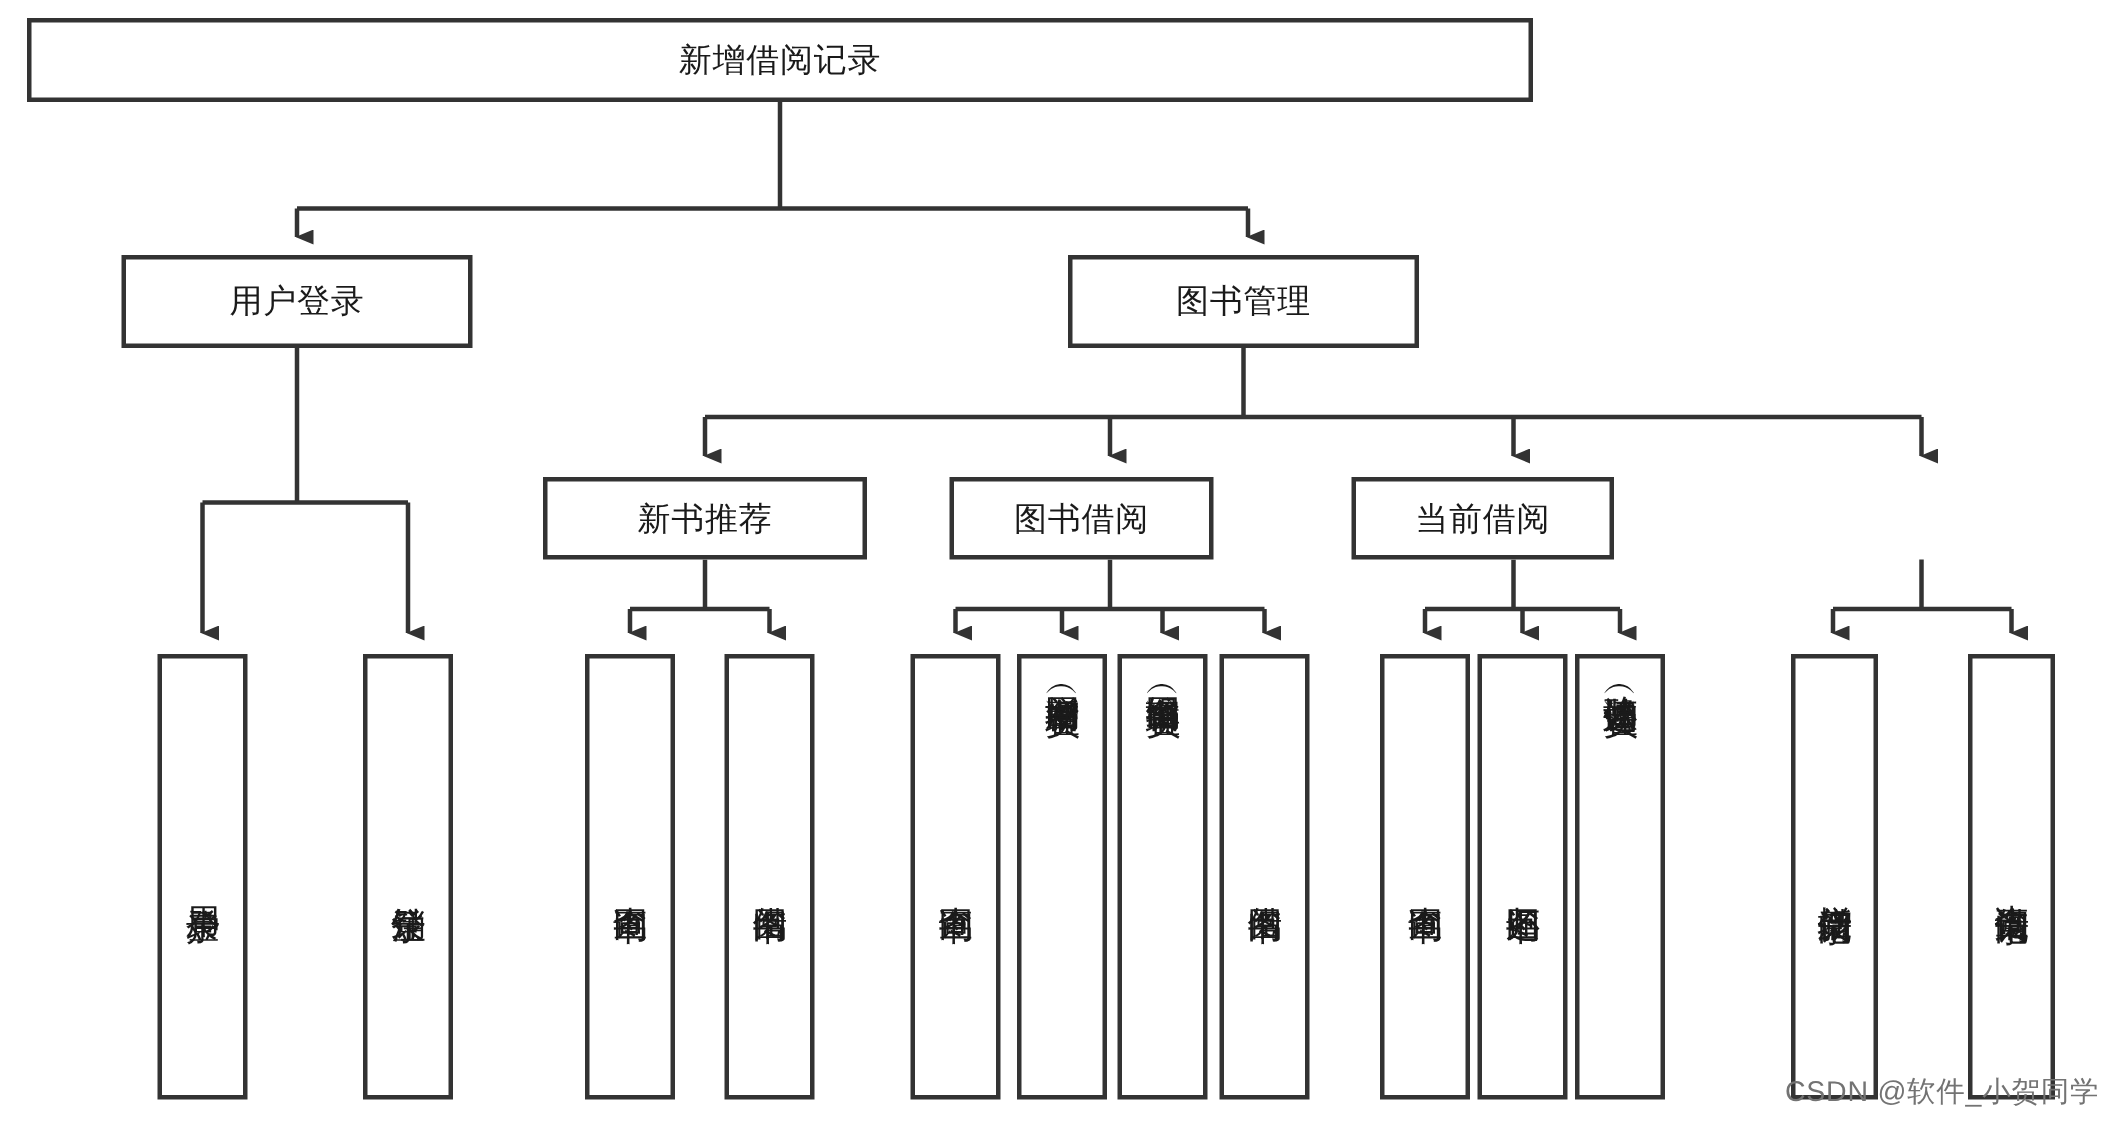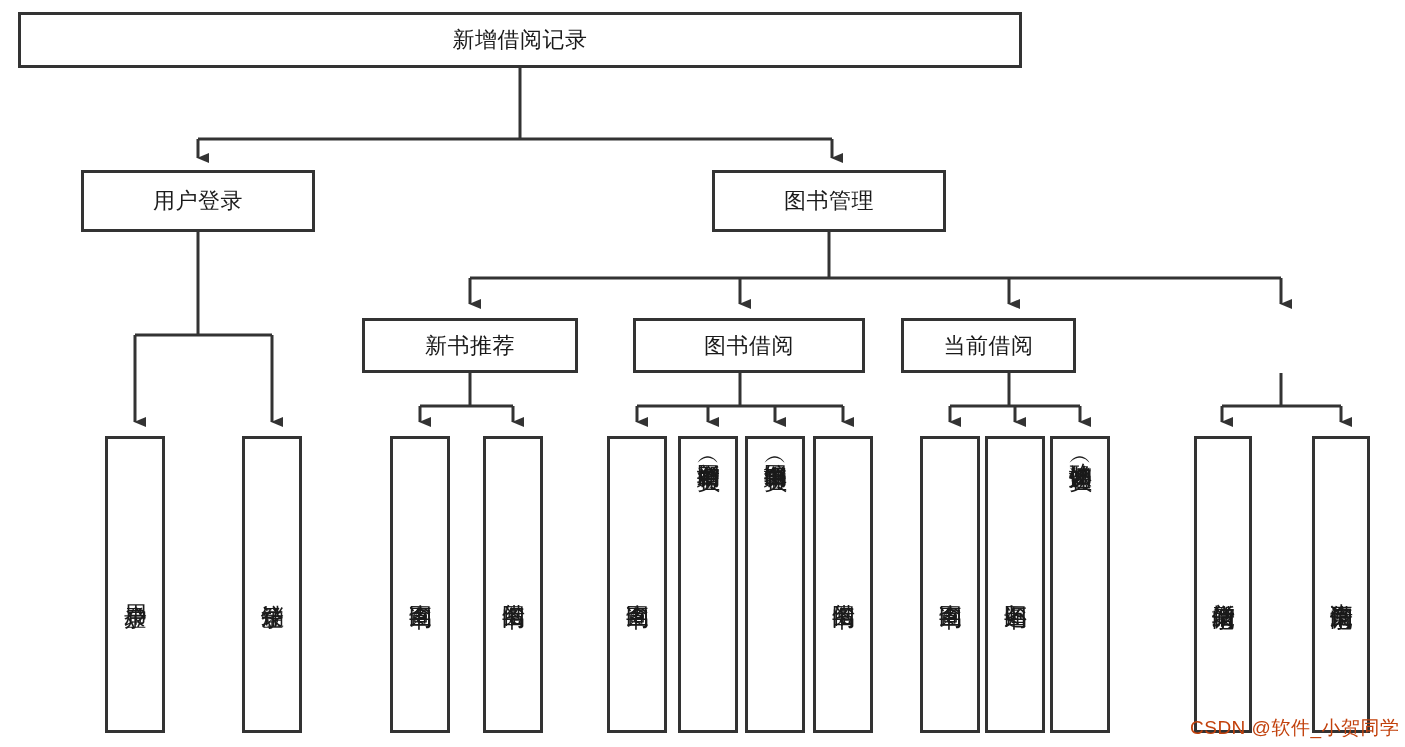--- a/index.html
+++ b/index.html
@@ -67,21 +67,21 @@
     top: 0;
     width: 1405px;
     height: 747px;
     pointer-events: none;
   }
   .watermark {
     position: absolute;
     left: 1190px;
     top: 715px;
     font-size: 19px;
-    color: #c2410c;
+    color: #737373;
     white-space: nowrap;
     letter-spacing: 0.5px;
   }
 </style>
 </head>
 <body>
 
 <div id="diagram-root">
 
   <svg class="connectors" viewBox="0 0 1405 747" xmlns="http://www.w3.org/2000/svg">
@@ -141,21 +141,21 @@
   <div class="node-box" style="left:81px; top:170px; width:234px; height:62px;">
     <span class="node-label">用户登录</span>
   </div>
   <div class="node-box" style="left:362px; top:318px; width:216px; height:55px;">
     <span class="node-label">新书推荐</span>
   </div>
 
   <div class="node-box" style="left:712px; top:170px; width:234px; height:62px;">
     <span class="node-label">图书管理</span>
   </div>
-  <div class="node-box" style="left:633px; top:318px; width:232px; height:55px;">
+  <div class="node-box" style="left:633px; top:318px; width:176px; height:55px;">
     <span class="node-label">图书借阅</span>
   </div>
   <div class="node-box" style="left:901px; top:318px; width:175px; height:55px;">
     <span class="node-label">当前借阅</span>
   </div>
 
   <div class="leaf-box centered" style="left:105px; top:436px; width:60px; height:297px;">
     <span class="leaf-label">用户登录</span>
   </div>
   <div class="leaf-box centered" style="left:242px; top:436px; width:60px; height:297px;">

